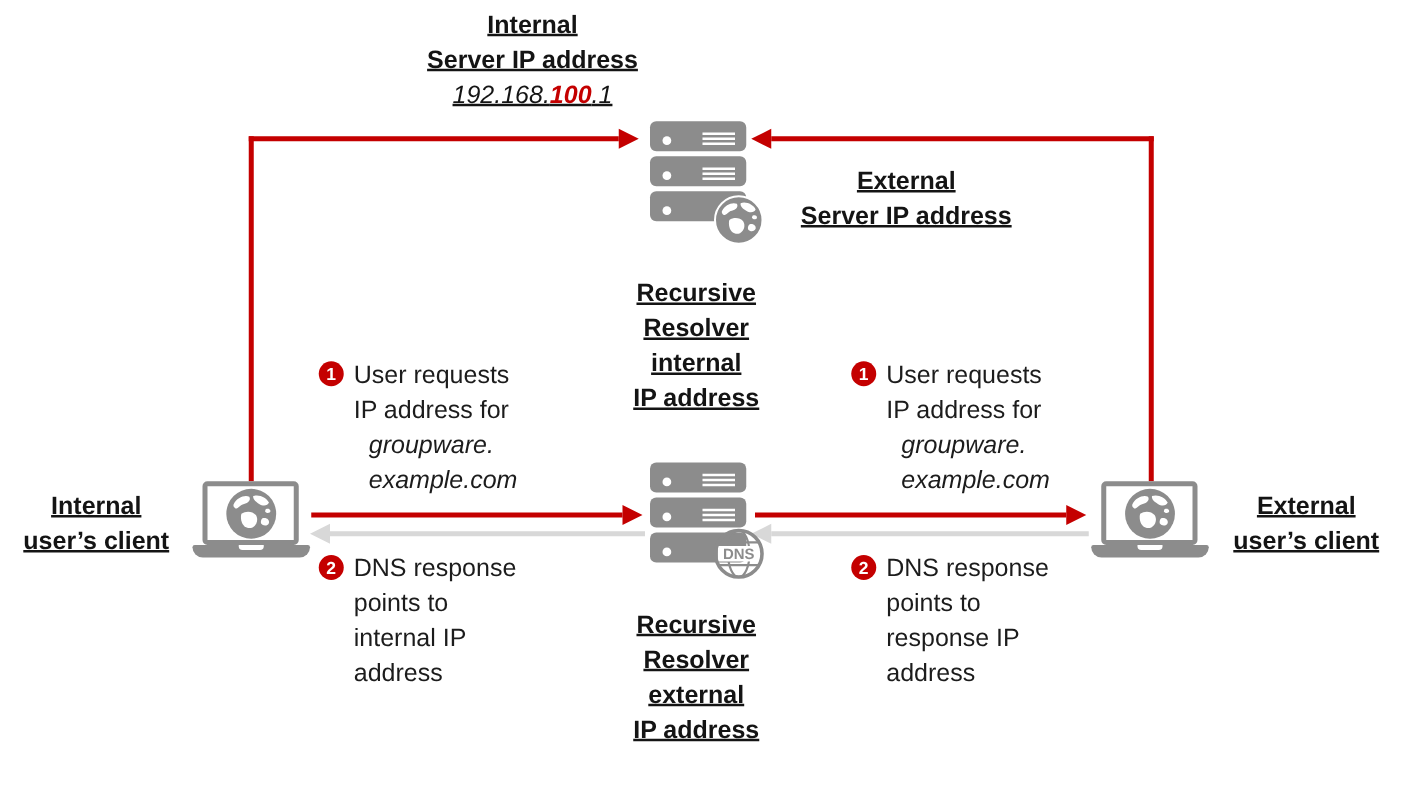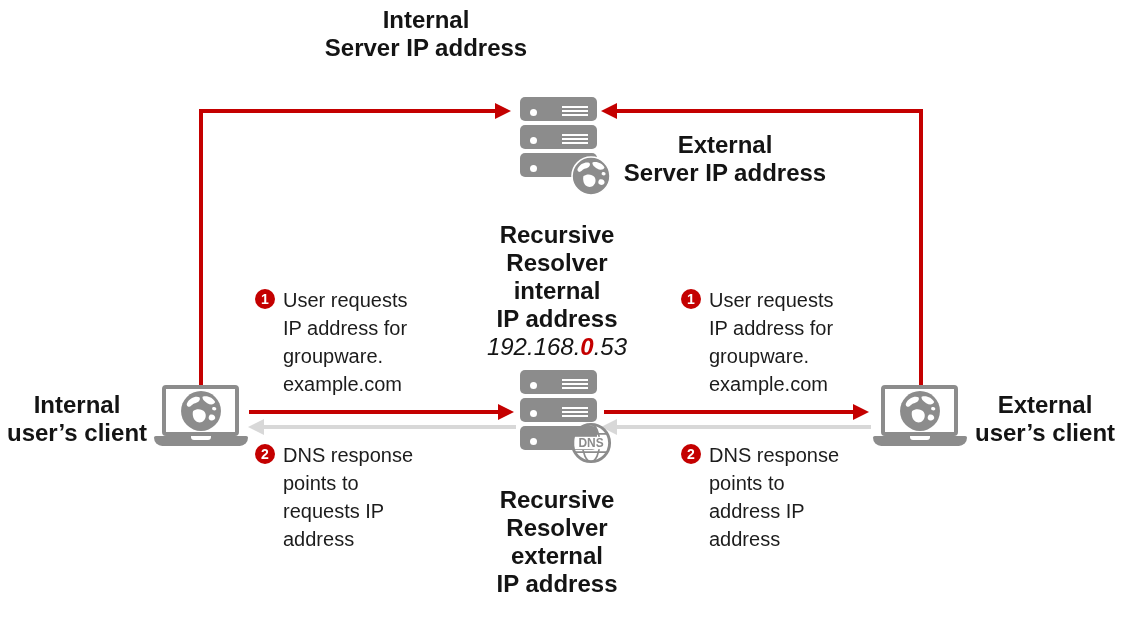--- a/index.html
+++ b/index.html
@@ -1,28 +1,28 @@
 <!DOCTYPE html>
 <html><head>
 <meta charset="utf-8">
 <style>
   html,body{margin:0;padding:0;background:#ffffff;}
   .stage{
     position:relative;width:1122px;height:630px;background:#ffffff;
     font-family:"Liberation Sans", sans-serif;color:#141414;overflow:hidden;
   }
   
-  .lbl{position:absolute;text-align:center;font-weight:bold;font-size:24px;line-height:28px;color:#141414;}
+  .lbl{position:absolute;text-align:center;font-weight:bold;font-size:20px;line-height:28px;color:#141414;text-decoration:underline;}
   .lbl .ln{display:block;}
   .ip{display:block;font-weight:normal;font-style:italic;}
   .ip .hl{color:#c40000;font-weight:bold;}
   .ann{position:absolute;font-size:20px;line-height:28px;color:#1c1c1c;}
   .ann .txt{margin-left:28px;}
   .ann .ln{display:block;}
-  .ann .it{}
+  .ann .it{font-style:italic;margin-left:12px;}
   .badge{
     position:absolute;left:0;top:3px;width:20px;height:20px;border-radius:50%;
     background:#c40000;color:#ffffff;font-size:14px;font-weight:bold;
     text-align:center;line-height:20px;
   }
   
   .line{position:absolute;background:#c40000;}
   .line.gray{background:#d8d8d8;}
   .head-r{position:absolute;width:0;height:0;border-top:8px solid transparent;border-bottom:8px solid transparent;border-left:16px solid #c40000;}
   .head-l{position:absolute;width:0;height:0;border-top:8px solid transparent;border-bottom:8px solid transparent;border-right:16px solid #c40000;}
@@ -151,33 +151,33 @@
       </svg>
     </div>
     <div class="laptop-base" style="left:873px;top:436px;">
       <span class="laptop-notch"></span>
     </div>
   </div>
 
   <div class="lbl" style="left:315px;top:6px;width:222px;">
     <span class="ln">Internal</span>
     <span class="ln">Server IP address</span>
+    <span class="ip"><span>192.168.</span><span class="hl">100</span><span>.1</span></span>
   </div>
 
   <div class="lbl" style="left:614px;top:131px;width:222px;">
     <span class="ln">External</span>
     <span class="ln">Server IP address</span>
   </div>
 
   <div class="lbl" style="left:446px;top:221px;width:222px;">
     <span class="ln">Recursive</span>
     <span class="ln">Resolver</span>
     <span class="ln">internal</span>
     <span class="ln">IP address</span>
-    <span class="ip"><span>192.168.</span><span class="hl">0</span><span>.53</span></span>
   </div>
 
   <div class="lbl" style="left:446px;top:486px;width:222px;">
     <span class="ln">Recursive</span>
     <span class="ln">Resolver</span>
     <span class="ln">external</span>
     <span class="ln">IP address</span>
   </div>
 
   <div class="lbl" style="left:-2px;top:391px;width:158px;">
@@ -208,28 +208,28 @@
       <span class="ln it">groupware.</span>
       <span class="ln it">example.com</span>
     </div>
   </div>
 
   <div class="ann" style="left:255px;top:441px;width:190px;">
     <span class="badge">2</span>
     <div class="txt">
       <span class="ln">DNS response</span>
       <span class="ln">points to</span>
-      <span class="ln">requests IP</span>
+      <span class="ln">internal IP</span>
       <span class="ln">address</span>
     </div>
   </div>
 
   <div class="ann" style="left:681px;top:441px;width:190px;">
     <span class="badge">2</span>
     <div class="txt">
       <span class="ln">DNS response</span>
       <span class="ln">points to</span>
-      <span class="ln">address IP</span>
+      <span class="ln">response IP</span>
       <span class="ln">address</span>
     </div>
   </div>
 
 </div>
 
 </body></html>

